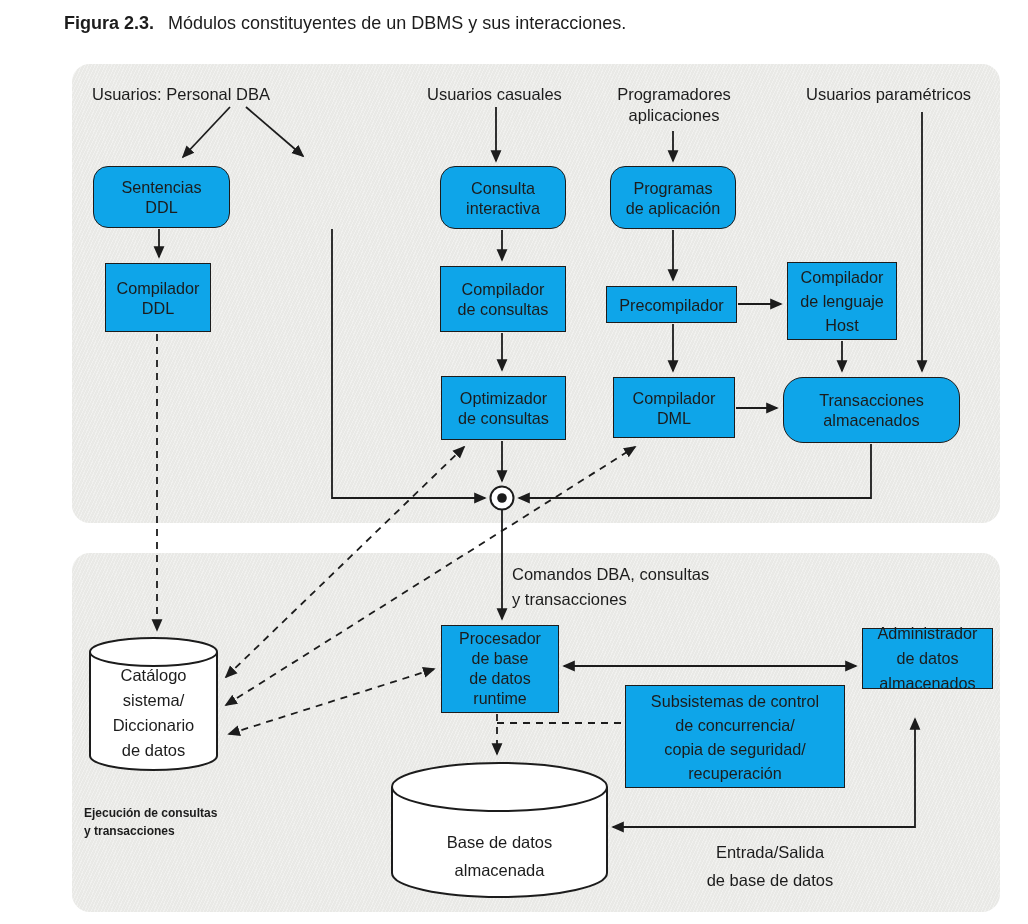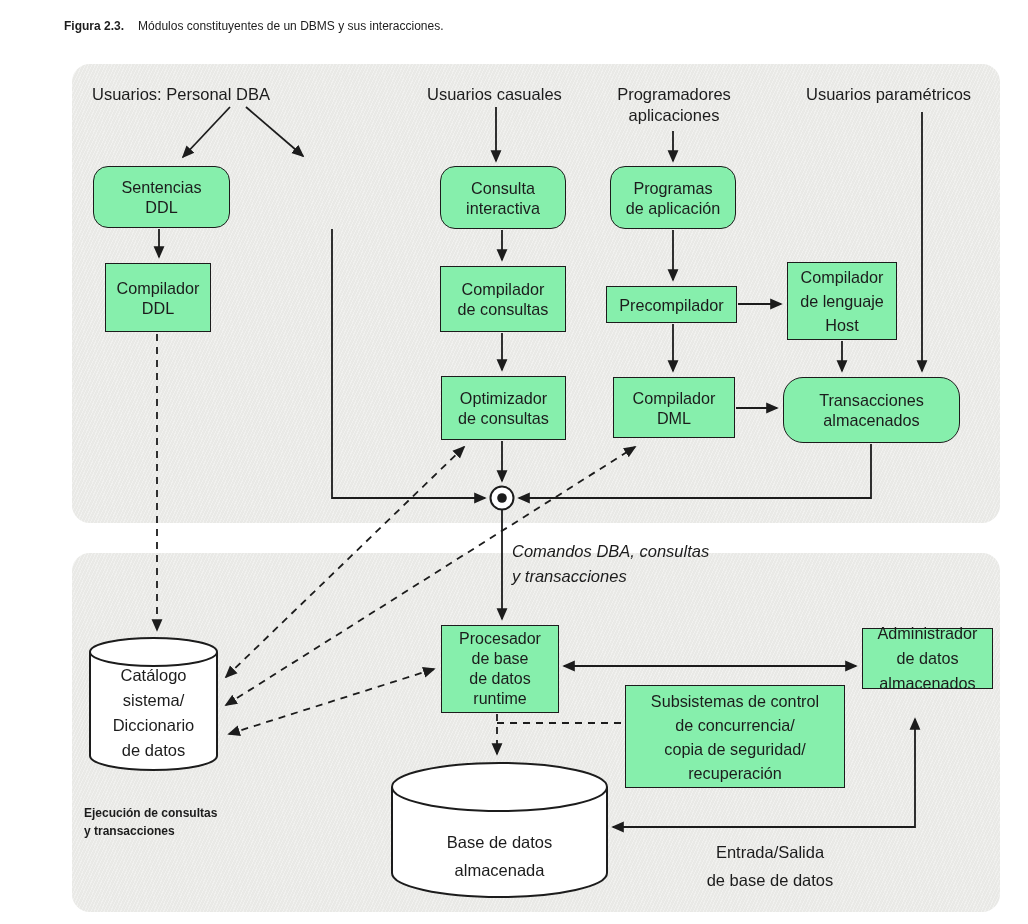--- a/index.html
+++ b/index.html
@@ -1,26 +1,26 @@
 <!DOCTYPE html>
 <html><head>
 <meta charset="utf-8">
 <style>
   html,body{margin:0;padding:0;background:#ffffff;}
   body{width:1028px;height:924px;position:relative;overflow:hidden;
        font-family:"Liberation Sans","DejaVu Sans",sans-serif;color:#1c1c1c;}
-  .caption{position:absolute;left:64px;top:13px;font-size:12px;white-space:nowrap;margin-top:6px;}
+  .caption{position:absolute;left:64px;top:13px;font-size:18px;white-space:nowrap;}
   .caption .cap-b{font-weight:bold;margin-right:14px;}
   .diagram{position:absolute;inset:0;}
   .band{position:absolute;left:72px;width:928px;background:#e9e9e6;border-radius:18px;
         background-image:repeating-linear-gradient(115deg,rgba(255,255,255,.35) 0 1px,rgba(0,0,0,0) 1px 3px);}
   .band-top{top:64px;height:459px;}
   .band-bottom{top:553px;height:359px;}
   svg.wires{position:absolute;left:0;top:0;}
-  .node{position:absolute;background:#86efac;border:1.9px solid #1c1c1c;
+  .node{position:absolute;background:#0ea5e9;border:1.9px solid #1c1c1c;
         display:flex;align-items:center;justify-content:center;text-align:center;
         font-size:16.2px;line-height:20px;white-space:pre-line;box-sizing:border-box;}
   .rounded{border-radius:15px;}
   .rounded-lg{border-radius:20px;}
   .lh24{line-height:24px;}
   .lh25{line-height:25px;}
   .lbl{position:absolute;font-size:16.5px;line-height:21px;white-space:pre-line;}
   .center{text-align:center;}
   .bold{font-weight:bold;}
   .cyl-lbl{position:absolute;text-align:center;white-space:pre-line;font-size:16.5px;}
@@ -124,20 +124,20 @@
 copia de seguridad/
 recuperación</div>
 
   <div class="cyl-lbl" style="left:90px;top:663px;width:127px;line-height:25px;">Catálogo
 sistema/
 Diccionario
 de datos</div>
   <div class="cyl-lbl" style="left:392px;top:828px;width:215px;line-height:28px;">Base de datos
 almacenada</div>
 
-  <div class="lbl" style="left:512px;top:539px;line-height:25px;font-style:italic;">Comandos DBA, consultas
+  <div class="lbl" style="left:512px;top:562px;line-height:25px;">Comandos DBA, consultas
 y transacciones</div>
   <div class="lbl center" style="left:670px;top:838px;width:200px;line-height:28px;">Entrada/Salida
 de base de datos</div>
   <div class="lbl bold" style="left:84px;top:804px;font-size:12px;line-height:18px;">Ejecución de consultas
 y transacciones</div>
 
 </div>
 
 </body></html>

